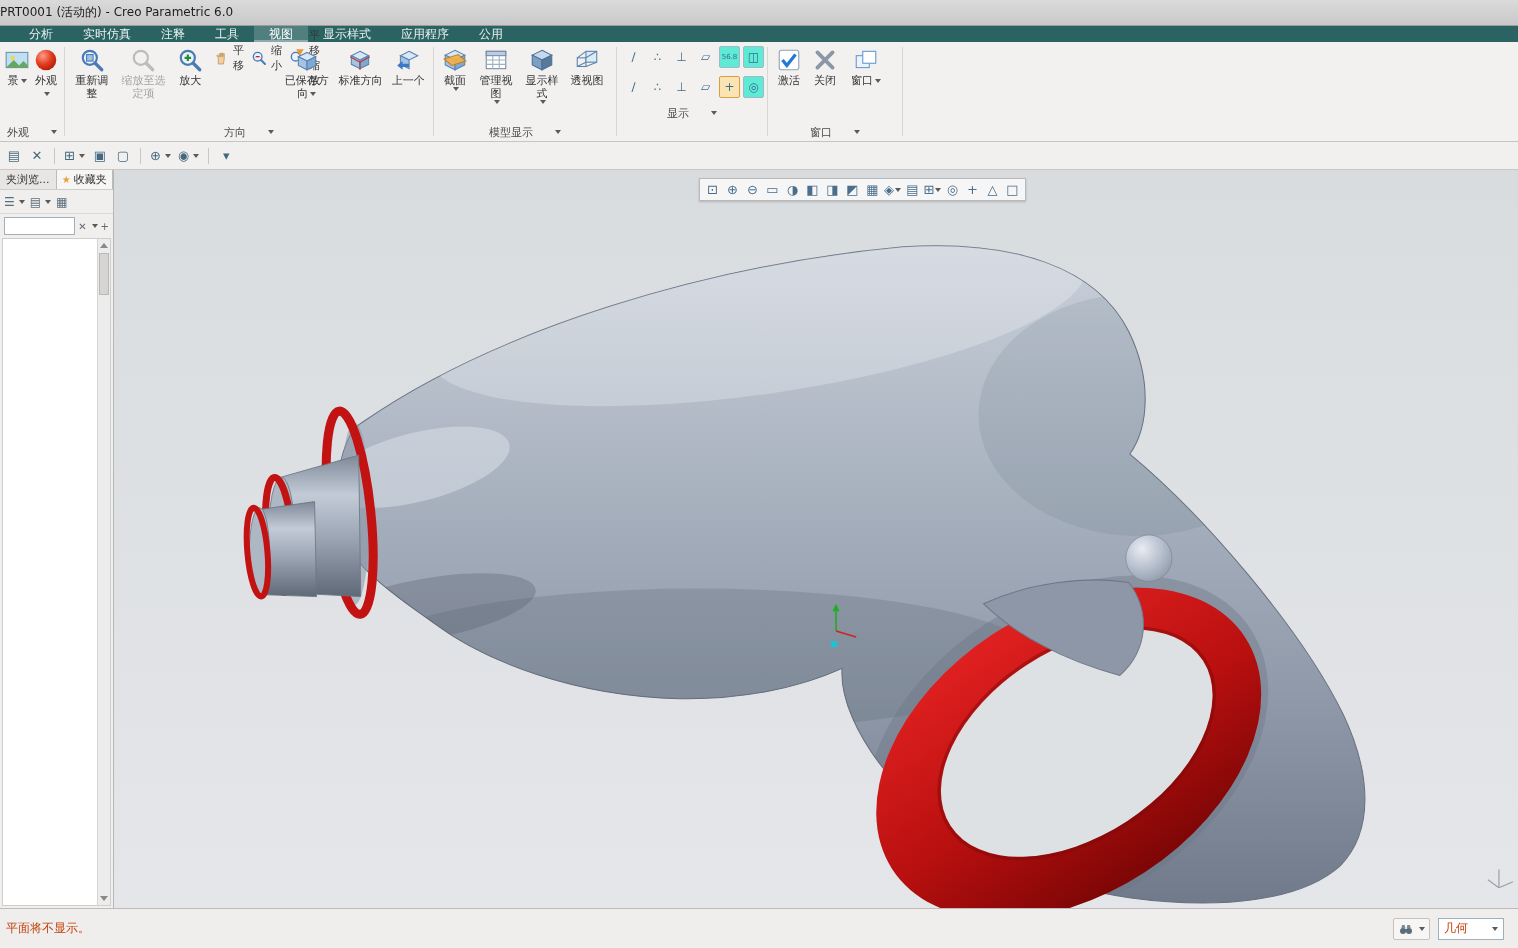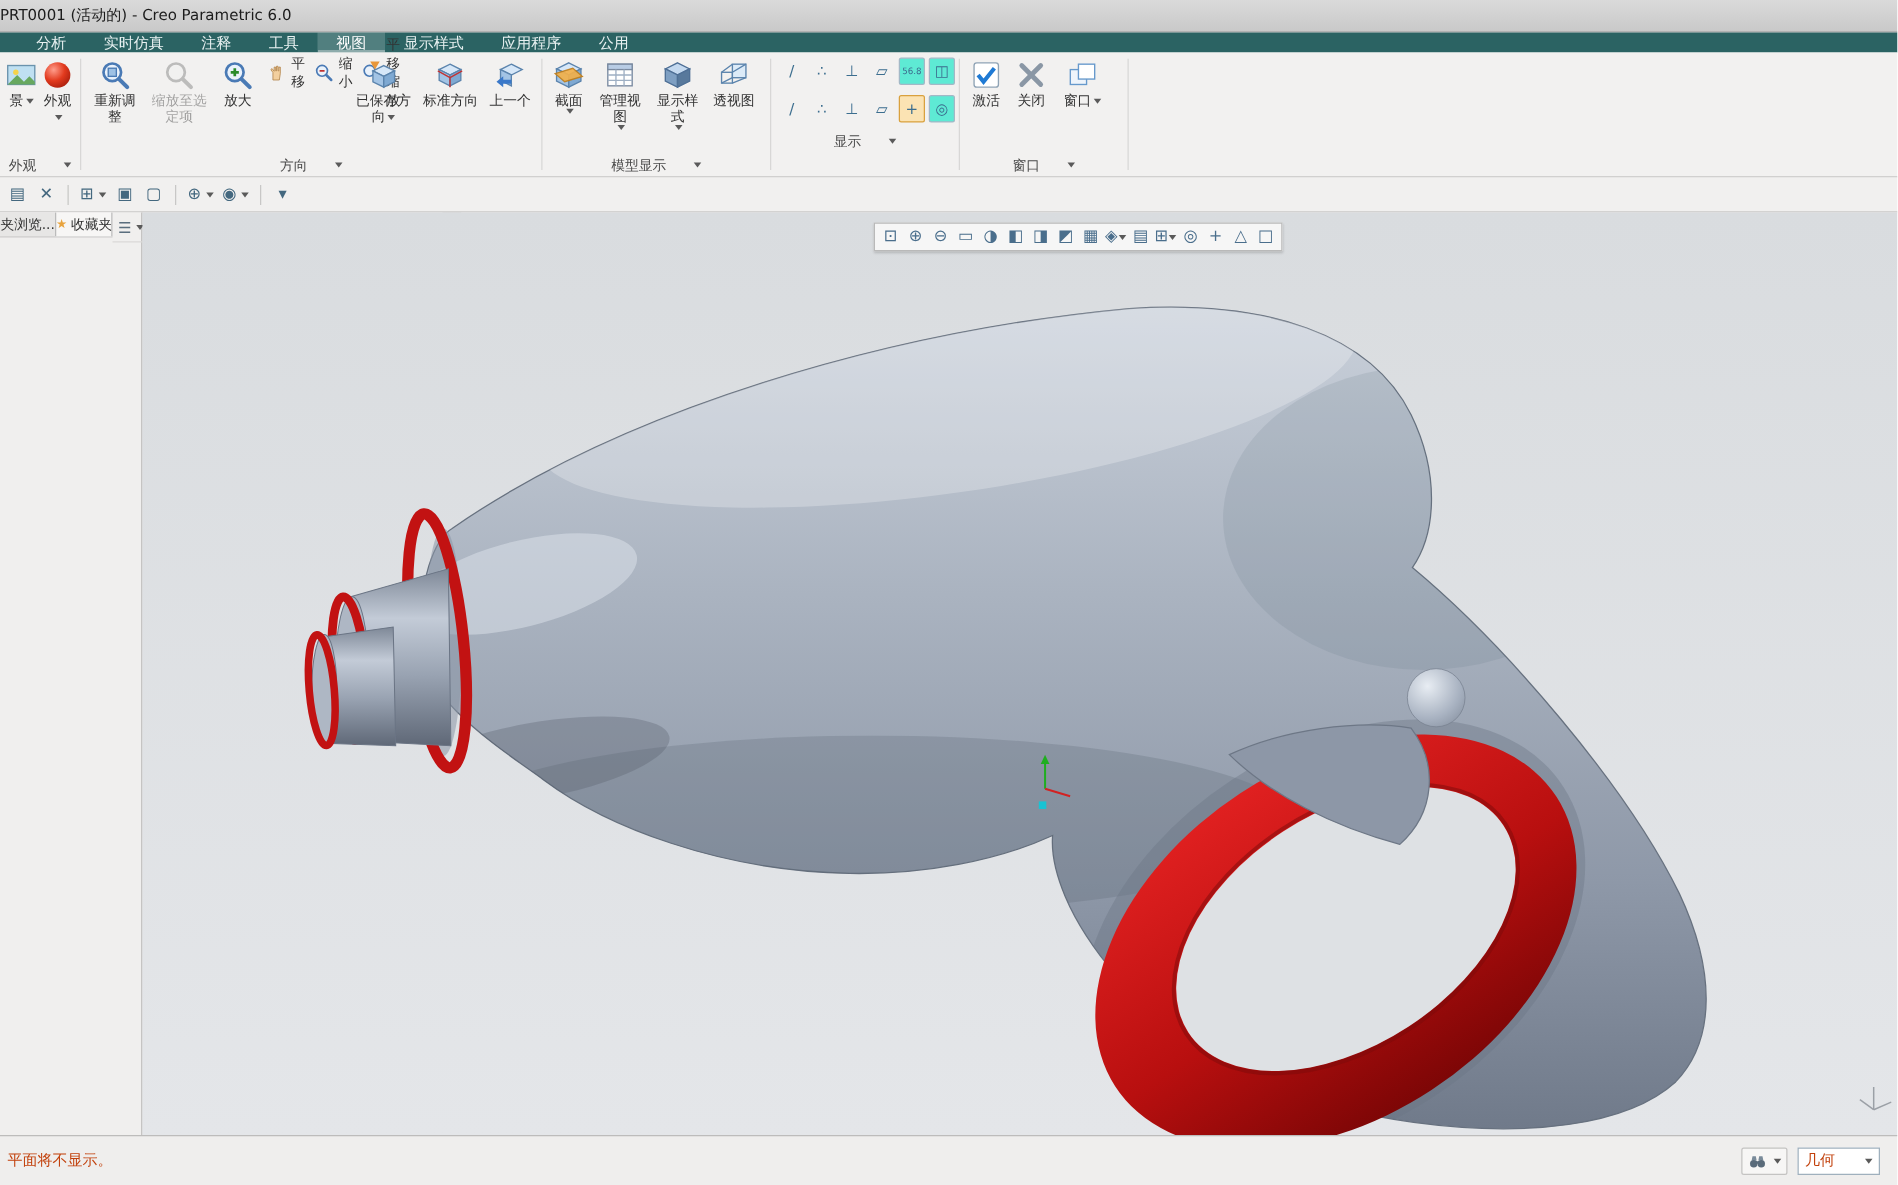--- a/index.html
+++ b/index.html
@@ -40,21 +40,21 @@
   .t-sm{font-size:7px;letter-spacing:0}
 
   
   .qat{height:28px;background:#f1f0ef;border-bottom:1px solid #c9c8c7;display:flex;align-items:center;padding:0 4px;gap:3px}
   .qbtn{height:20px;min-width:20px;padding:0 2px;display:flex;align-items:center;justify-content:center;gap:2px;
     font-size:13px;color:#44687f;border-radius:2px}
   .qdiv{width:1px;height:16px;background:#c8c7c6;margin:0 4px}
 
   
   .main{flex:1;display:flex;min-height:0}
-  .nav{width:114px;background:#f0efee;border-right:1px solid #b7b6b5;display:flex;flex-direction:row}
+  .nav{width:114px;background:#f0efee;border-right:1px solid #b7b6b5;display:flex;flex-direction:column}
   .ntabs{height:20px;display:flex;background:#e7e6e5;border-bottom:1px solid #cfcecd;font-size:11px}
   .ntab{flex:1;display:flex;align-items:center;justify-content:center;gap:3px;color:#333;white-space:nowrap;overflow:hidden}
   .ntab.active{background:#f7f6f5;border-left:1px solid #bbb;border-right:1px solid #bbb}
   .star{color:#e8a33d;font-size:10px}
   .ntools{height:24px;display:flex;align-items:center;gap:5px;padding:0 4px;border-bottom:1px solid #dad9d8}
   .ntool{display:flex;align-items:center;gap:2px;font-size:12px;color:#5a6e7e}
   .nsearch{height:24px;display:flex;align-items:center;gap:3px;padding:2px 4px}
   .nsearch input{flex:1;min-width:0;height:18px;border:1px solid #9fb0bd;background:#fff;font-size:11px;padding:0 2px}
   .nsbtn{font-size:10px;color:#667;display:flex;align-items:center}
   .ncontent{flex:1;margin:0 2px 2px 2px;border:1px solid #cfcecd;background:#fff;display:flex;min-height:0}

